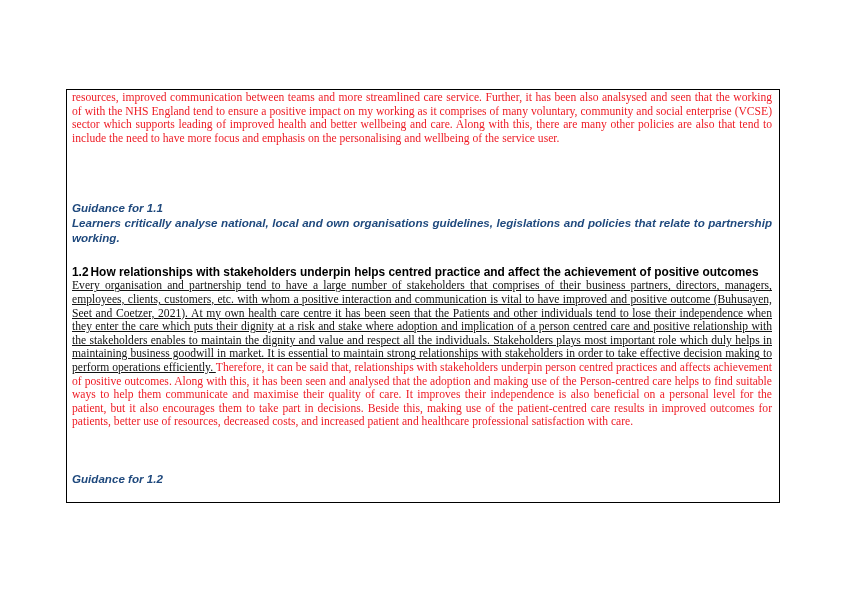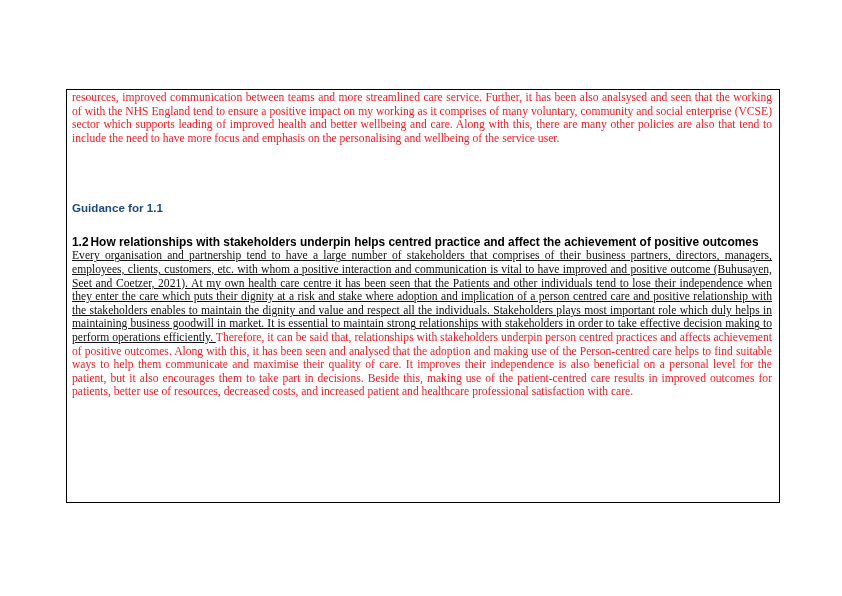--- a/index.html
+++ b/index.html
@@ -10,21 +10,21 @@
       border: 1px solid #000; box-sizing: border-box;
     }
     .inner { position: absolute; left: 5px; right: 7px; top: 0; }
     .serif {
       font-family: "Liberation Serif", serif; font-size: 11.6px; line-height: 13.6px;
       text-align: justify; margin: 0;
     }
     .red { color: #ee1c25; }
     .black { color: #111111; text-decoration: underline; }
     .guide-title {
-      font-family: "Liberation Sans", sans-serif; font-weight: bold; 
+      font-family: "Liberation Sans", sans-serif; font-weight: bold; font-style: italic;
       font-size: 11.6px; line-height: 14px; color: #1f497d; margin: 0;
     }
     .guide-text {
       font-family: "Liberation Sans", sans-serif; font-weight: bold; font-style: italic;
       font-size: 11.6px; line-height: 15px; color: #1f497d; margin: 0; text-align: justify;
     }
     .heading {
       font-family: "Liberation Sans", sans-serif; font-weight: bold; font-size: 11.9px;
       line-height: 14px; color: #000; margin: 0; white-space: nowrap;
     }
@@ -35,25 +35,27 @@
 
 <div class="page">
   <div class="box">
     <div class="inner">
 
       <p class="serif red" style="margin-top:1px;">resources, improved communication between teams and more streamlined care service. Further, it has been also analsysed and seen that the working of with the NHS England tend to ensure a positive impact on my working as it comprises of many voluntary, community and social enterprise (VCSE) sector which supports leading of improved health and better wellbeing and care. Along with this, there are many other policies are also that tend to include the need to have more focus and emphasis on the personalising and wellbeing of the service user.</p>
 
       <div style="height:56px;"></div>
 
       <p class="guide-title">Guidance for 1.1</p>
+      <p class="guide-text">Learners critically analyse national, local and own organisations guidelines, legislations and policies that relate to partnership working.</p>
 
       <div style="height:20px;"></div>
 
       <p class="heading"><span class="num">1.2</span><span>How relationships with stakeholders underpin helps centred practice and affect the achievement of positive outcomes</span></p>
 
       <p class="serif"><span class="black">Every organisation and partnership tend to have a large number of stakeholders that comprises of their business partners, directors, managers, employees, clients, customers, etc. with whom a positive interaction and communication is vital to have improved and positive outcome (Buhusayen, Seet and Coetzer, 2021). At my own health care centre it has been seen that the Patients and other individuals tend to lose their independence when they enter the care which puts their dignity at a risk and stake where adoption and implication of a person centred care and positive relationship with the stakeholders enables to maintain the dignity and value and respect all the individuals. Stakeholders plays most important role which duly helps in maintaining business goodwill in market. It is essential to maintain strong relationships with stakeholders in order to take effective decision making to perform operations efficiently. </span><span class="red">Therefore, it can be said that, relationships with stakeholders underpin person centred practices and affects achievement of positive outcomes. Along with this, it has been seen and analysed that the adoption and making use of the Person-centred care helps to find suitable ways to help them communicate and maximise their quality of care. It improves their independence is also beneficial on a personal level for the patient, but it also encourages them to take part in decisions. Beside this, making use of the patient-centred care results in improved outcomes for patients, better use of resources, decreased costs, and increased patient and healthcare professional satisfaction with care.</span></p>
 
       <div style="height:43px;"></div>
 
+      <p class="guide-title">Guidance for 1.2</p>
 
     </div>
   </div>
 </div>
 
 </body></html>

